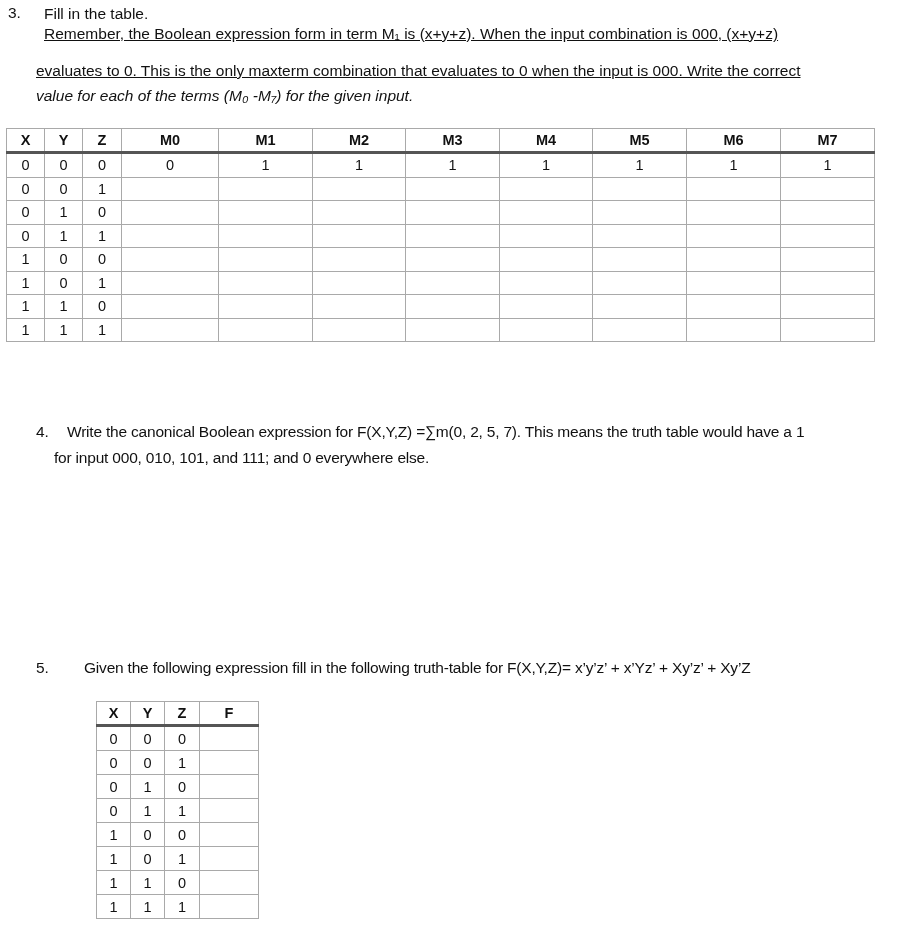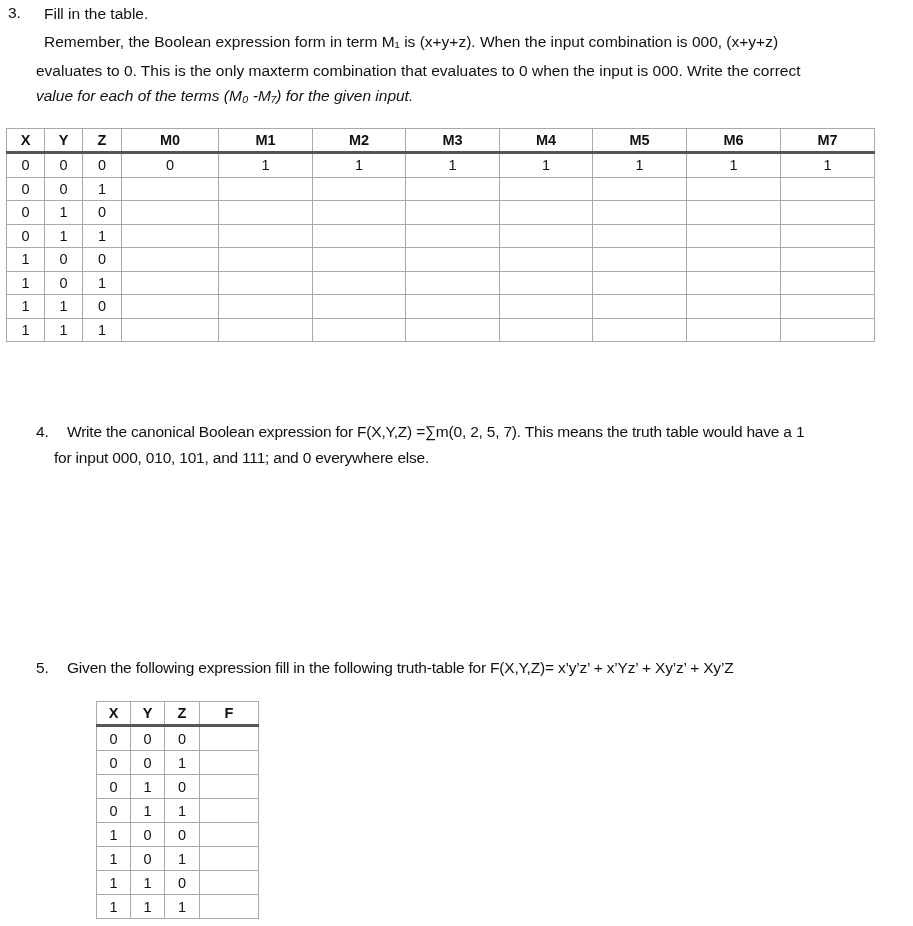--- a/index.html
+++ b/index.html
@@ -27,22 +27,22 @@
   #t2 th { height: 22px; }
   #t2 td { height: 23px; }
 
   .q4 { font-family: "Liberation Sans Narrow", "Liberation Sans", sans-serif; font-size: 15.5px; letter-spacing: -0.2px; }
 </style>
 </head>
 <body>
 
 <div class="abs q-num" style="left:8px; top:4px;">3.</div>
 <div class="abs para" style="left:44px; top:4px;">Fill in the table.</div>
-<div class="abs para" style="left:44px; top:32px;">Remember, the Boolean expression form in term M₁ is  (x+y+z).   When the input combination is 000, (x+y+z)</div>
-<div class="abs para" style="left:36px; top:61px;">evaluates to 0.   This is the only maxterm combination that evaluates to 0 when the input is 000.  Write the correct</div>
+<div class="abs para" style="left:44px; top:24px;text-decoration:underline;">Remember, the Boolean expression form in term M₁ is  (x+y+z).   When the input combination is 000, (x+y+z)</div>
+<div class="abs para" style="left:36px; top:61px;text-decoration:underline;">evaluates to 0.   This is the only maxterm combination that evaluates to 0 when the input is 000.  Write the correct</div>
 <div class="abs para" style="left:36px; top:86px;font-style:italic;">value for each of the terms (M₀ -M₇) for the given input.</div>
 
 <table class="tt" id="t1">
   <colgroup>
     <col style="width:38px">
       <col style="width:38px">
       <col style="width:39px">
     <col style="width:97px">
       <col style="width:94px">
       <col style="width:93px">
@@ -173,21 +173,21 @@
       <td></td>
     </tr>
   </tbody>
 </table>
 
 <div class="abs q4" style="left:36px; top:423px;">4.</div>
 <div class="abs q4" style="left:67px; top:423px;">Write the canonical Boolean expression for F(X,Y,Z) =∑m(0, 2, 5, 7).   This means the truth table would have a 1</div>
 <div class="abs q4" style="left:54px; top:449px;">for input 000, 010, 101, and 111; and 0 everywhere else.</div>
 
 <div class="abs q4" style="left:36px; top:659px;">5.</div>
-<div class="abs q4" style="left:67px; top:659px;">Given the following expression fill in the following truth-table for  F(X,Y,Z)=  x’y’z’ + x’Yz’ + Xy’z’ + Xy’Z</div>
+<div class="abs q4" style="left:84px; top:659px;">Given the following expression fill in the following truth-table for  F(X,Y,Z)=  x’y’z’ + x’Yz’ + Xy’z’ + Xy’Z</div>
 
 <table class="tt" id="t2">
   <colgroup>
     <col style="width:34px">
       <col style="width:34px">
       <col style="width:35px">
       <col style="width:59px">
   </colgroup>
   <thead>
     <tr>

